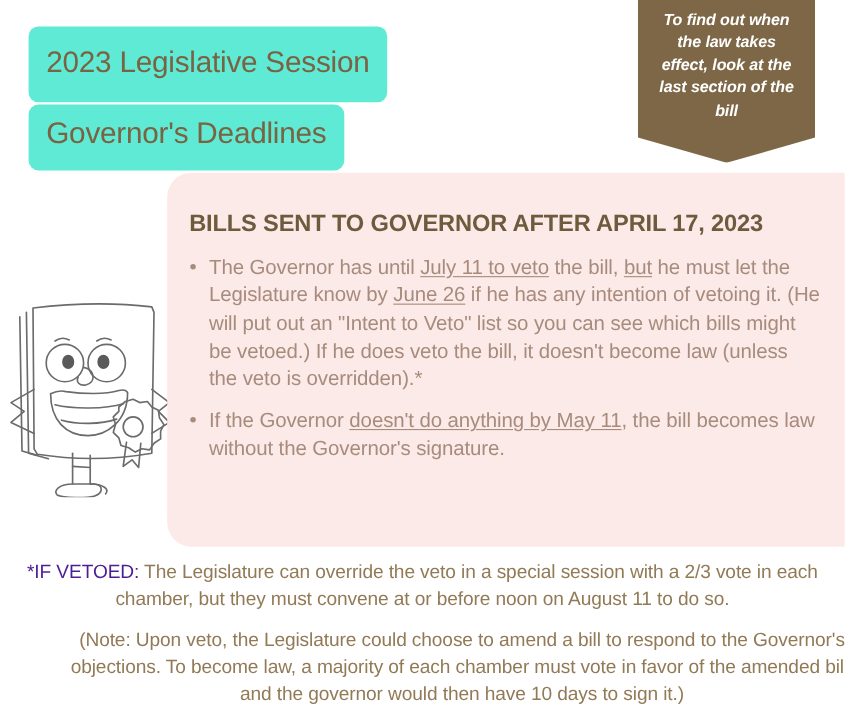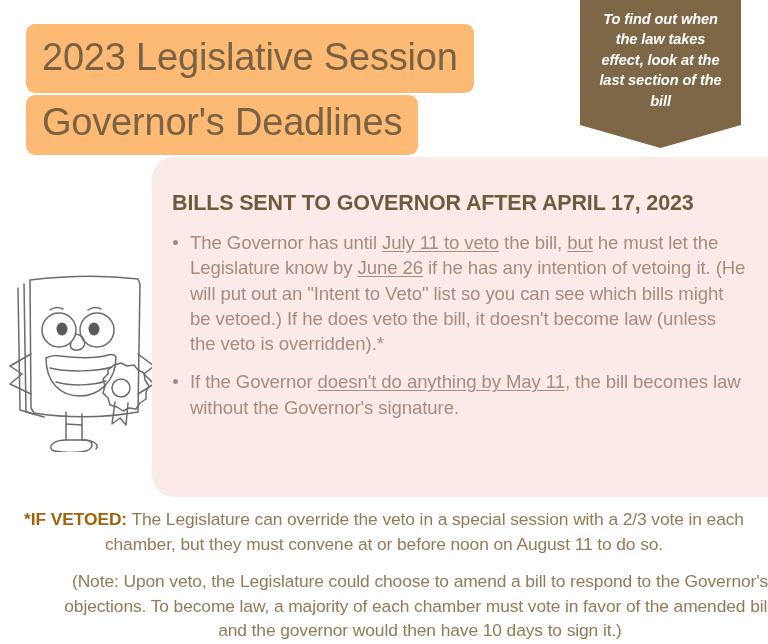--- a/index.html
+++ b/index.html
@@ -40,24 +40,24 @@
     font-weight: bold;
     font-size: 14.6px;
     line-height: 1.40;
     text-align: center;
     letter-spacing: -0.1px;
   }
 
   
   .title-box {
     position: absolute;
-    background: #fdba74;
+    background: #5eead4;
     border-radius: 9px;
     color: #7a6242;
-    font-size: 38px;
+    font-size: 27px;
     line-height: 1;
     white-space: nowrap;
     display: flex;
     align-items: center;
     letter-spacing: -0.2px;
   }
   #title-line-1 {
     left: 26px;
     top: 24px;
     height: 65px;
@@ -126,21 +126,21 @@
     box-sizing: border-box;
     padding: 0 16px;
     text-align: center;
     color: #927a56;
     font-size: 17.4px;
     line-height: 1.42;
     letter-spacing: -0.1px;
   }
   #footnote-vetoed { top: 507px; }
   #footnote-note   { top: 569px; margin-left: 36px; }
-  .footnote b { color: #a16207; font-weight: bold; }
+  .footnote b { color: #4c1d95; font-weight: normal; }
 
   
   .mascot {
     position: absolute;
     left: 4px;
     top: 262px;
     width: 152px;
     height: 190px;
   }
 </style>

